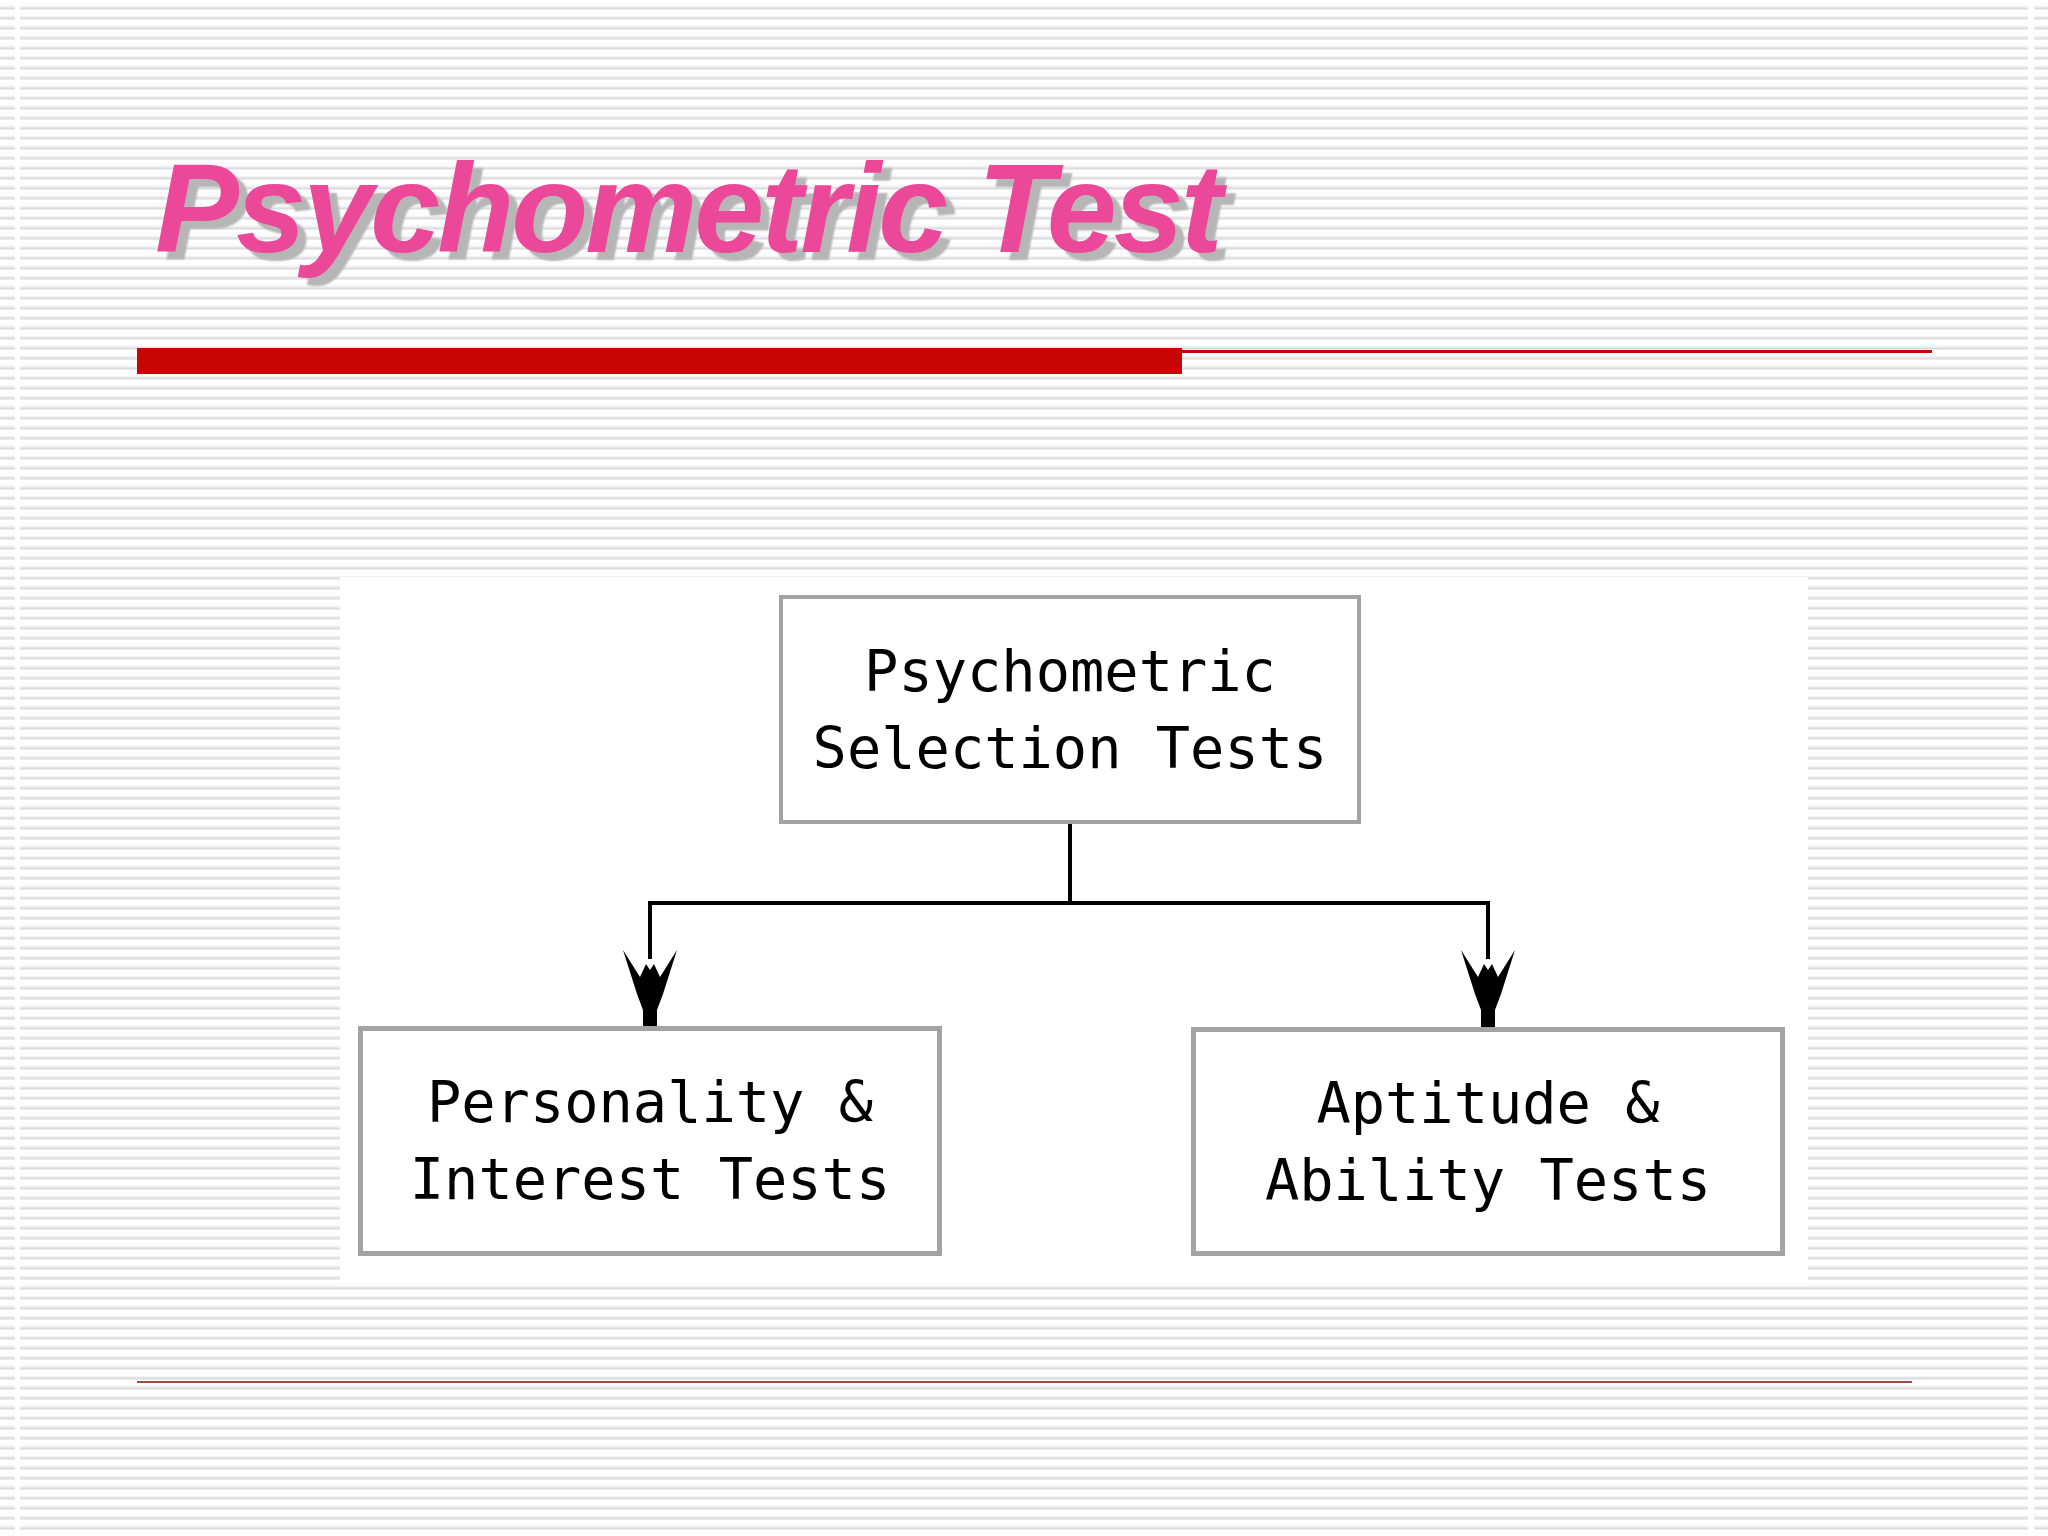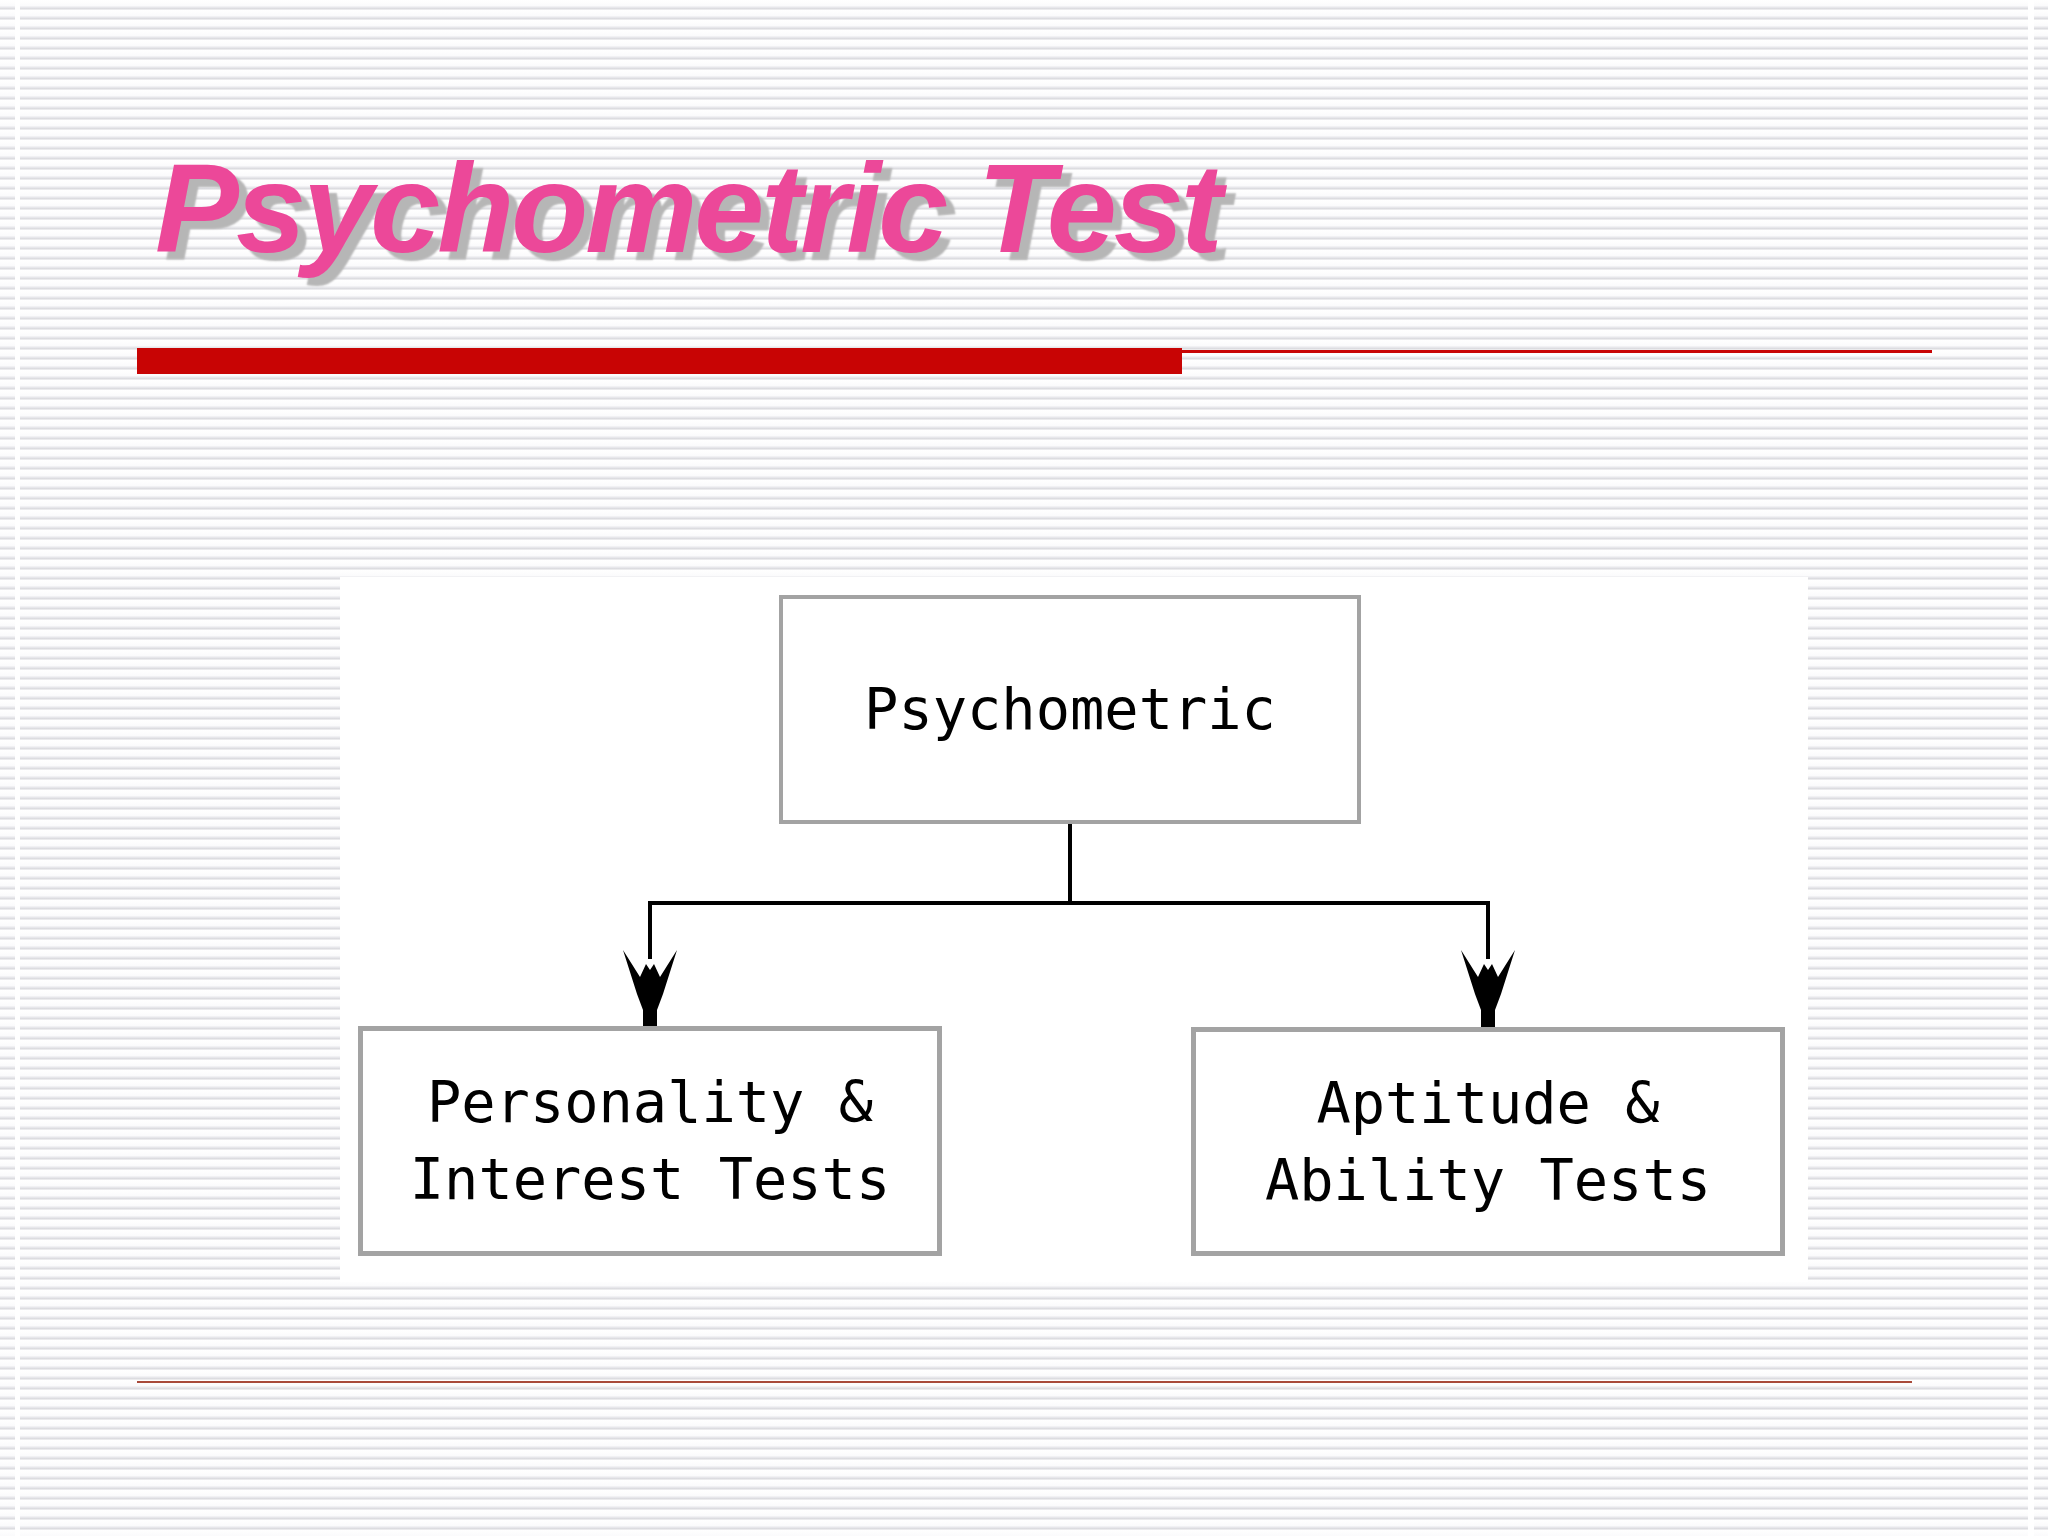--- a/index.html
+++ b/index.html
@@ -70,20 +70,21 @@
 
     <line x1="310" y1="324" x2="310" y2="382" stroke="#000" stroke-width="4"></line>
     <path fill="#000" d="M283,373 L300,400 L306,387 L310,393 L314,387 L320,400 L337,373 L323,417 L317,433 L317,451 L303,451 L303,433 L297,417 Z"></path>
 
     <line x1="1148" y1="324" x2="1148" y2="382" stroke="#000" stroke-width="4"></line>
     <path fill="#000" d="M1121,373 L1138,400 L1144,387 L1148,393 L1152,387 L1158,400 L1175,373 L1161,417 L1155,433 L1155,451 L1141,451 L1141,433 L1135,417 Z"></path>
   </svg>
 
   <div class="node root">
     <span>Psychometric</span>
+    <span>Selection Tests</span>
   </div>
 
   <div class="node left">
     <span>Personality &amp;</span>
     <span>Interest Tests</span>
   </div>
 
   <div class="node right">
     <span>Aptitude &amp;</span>
     <span>Ability Tests</span>

